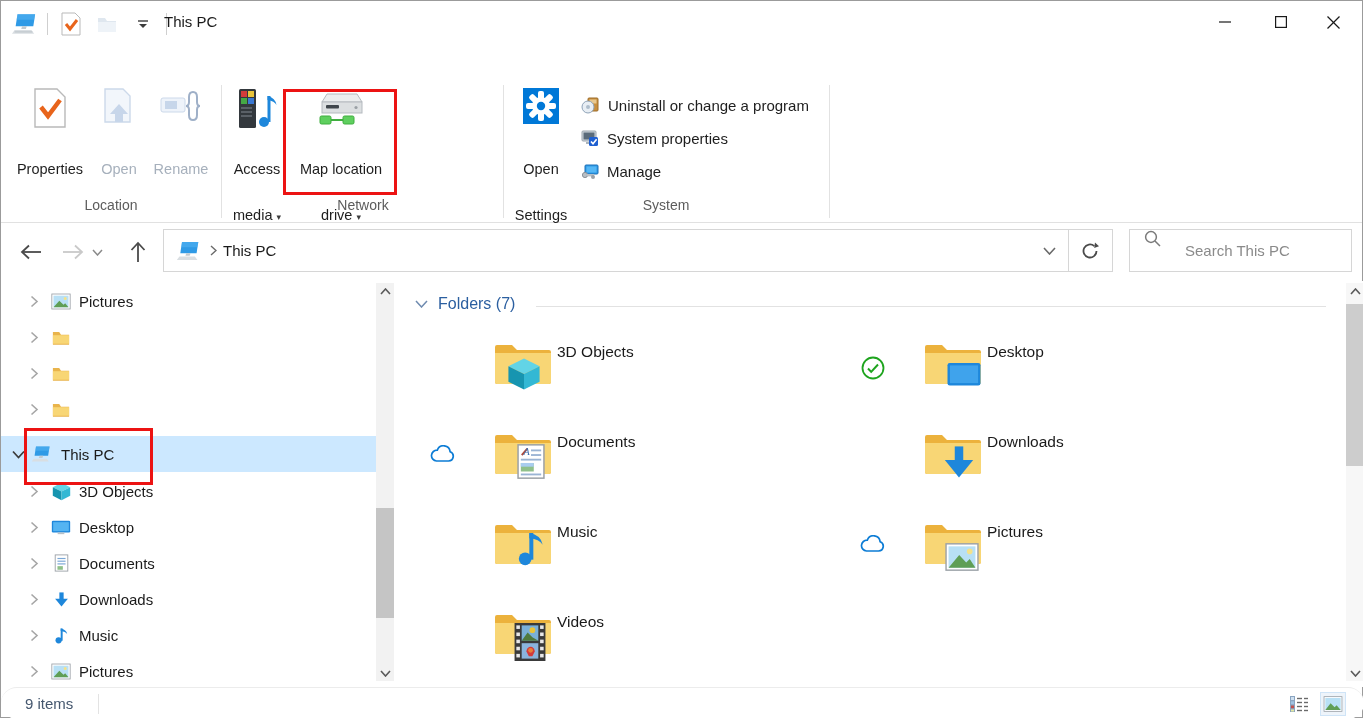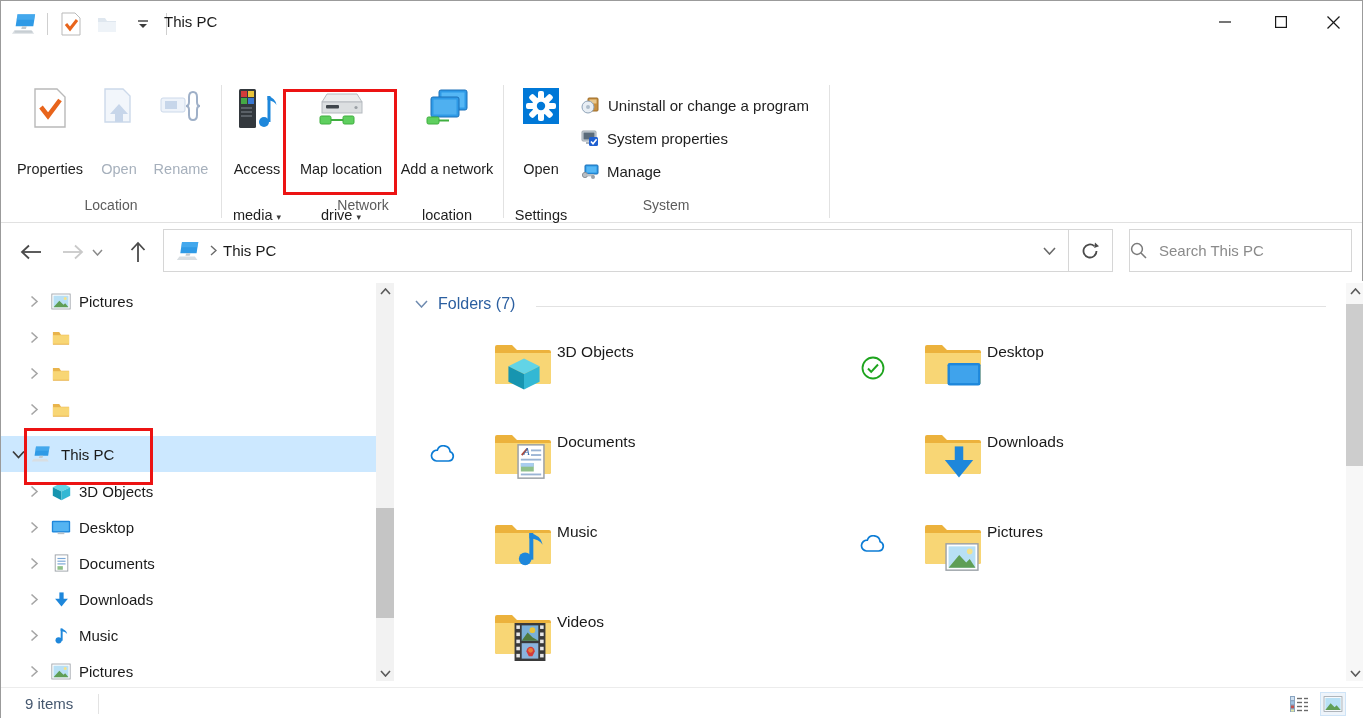--- a/index.html
+++ b/index.html
@@ -41,21 +41,21 @@
 
   
   #navbar { position:absolute; left:0; top:222px; width:100%; height:58px; background:#fff; }
   .nav-btn { position:absolute; top:14px; width:30px; height:30px; display:flex; align-items:center; justify-content:center; }
   #addressbox { position:absolute; left:162px; top:6px; width:906px; height:43px; border:1px solid #d6d6d6; background:#fff; display:flex; align-items:center; }
   #addressbox .crumb-icon { margin-left:12px; }
   #addressbox .crumb-sep { margin:0 6px 0 10px; }
   #address-root { font-size:15px; color:#1a1a1a; }
   #address-drop { position:absolute; right:0; top:0; width:38px; height:41px; display:flex; align-items:center; justify-content:center; }
   #refreshbox { position:absolute; left:1067px; top:6px; width:45px; height:43px; border:1px solid #d6d6d6; border-left:none; display:flex; align-items:center; justify-content:center; }
-  #searchbox { position:absolute; left:1128px; top:6px; width:223px; height:43px; border:1px solid #d6d6d6; background:#fff; display:flex; align-items:center; gap:12px; padding-left:0; }
+  #searchbox { position:absolute; left:1128px; top:6px; width:223px; height:43px; border:1px solid #d6d6d6; background:#fff; display:flex; gap:24px; padding-left:14px; }
   #searchbox input { border:none; outline:none; font-family:"Liberation Sans",sans-serif; font-size:15px; color:#1a1a1a; width:160px; }
   #searchbox input::placeholder { color:#8a8a8a; opacity:1; }
 
   
   #content { position:absolute; left:0; top:280px; width:1363px; height:406px; background:#fff; }
 
   
   #tree { position:absolute; left:0; top:0; width:375px; height:406px; overflow:hidden; }
   .trow { position:absolute; left:0; width:375px; height:36px; display:flex; align-items:center; }
   .trow .chev { position:absolute; width:14px; height:14px; display:flex; align-items:center; justify-content:center; }
@@ -75,21 +75,21 @@
   #group-header .gh-text { font-size:16px; color:#2b5fa0; }
   #group-rule { position:absolute; left:131px; top:25px; width:790px; height:1px; background:#e2e2e2; }
 
   .tile { position:absolute; width:420px; height:88px; }
   .tile .status { position:absolute; left:25px; top:24px; width:26px; height:26px; }
   .tile .tile-icon { position:absolute; left:89px; top:8px; width:58px; height:54px; }
   .tile .tile-icon .ovl { position:absolute; }
   .tile .tile-label { position:absolute; left:152px; top:12px; font-size:15.5px; color:#1a1a1a; white-space:nowrap; }
 
   
-  #statusbar { position:absolute; left:0; top:686px; width:1363px; height:32px; background:#fff; border-top:1px solid #ececec; }
+  #statusbar { position:absolute; left:0; top:686px; width:1363px; height:32px; background:#fff; border-top:1px solid #ececec;border-radius:16px; }
   #items-count { position:absolute; left:24px; top:7px; font-size:15px; color:#45576e; }
   #status-sep { position:absolute; left:97px; top:6px; width:1px; height:20px; background:#e3e3e3; }
   .view-toggle { position:absolute; top:4px; width:26px; height:24px; display:flex; align-items:center; justify-content:center; }
   #view-thumbs { background:#eef4fa; border:1px solid #cfe4f7; }
   svg { display:block; }
 </style>
 </head>
 <body>
 
 <div id="window">
@@ -210,34 +210,20 @@
             <circle cx="38" cy="19.5" r="1.6" fill="#9aa0a5"></circle>
             <rect x="2" y="28" width="11" height="8" rx="1.5" fill="#5fcf5f" stroke="#3fae3f"></rect>
             <rect x="25" y="28" width="11" height="8" rx="1.5" fill="#5fcf5f" stroke="#3fae3f"></rect>
             <line x1="13" y1="32" x2="25" y2="32" stroke="#3fae3f" stroke-width="2"></line>
           </svg>
       </span>
       <span class="rb-lbl"><span>Map location</span></span>
       <span class="rb-lbl"><span>drive</span> <span class="caret">▾</span></span>
     </div>
 
-    <div class="rb-big" style="left:396px; width:100px;">
-      <span class="ric">
-        <svg width="44" height="40" viewBox="0 0 44 40">
-            <rect x="14" y="2" width="28" height="20" rx="2" fill="#2f9ae6" stroke="#1d71b8"></rect>
-            <rect x="16.5" y="4.5" width="23" height="15" fill="#55b7f5"></rect>
-            <rect x="6" y="9" width="28" height="20" rx="2" fill="#2f9ae6" stroke="#1d71b8"></rect>
-            <rect x="8.5" y="11.5" width="23" height="15" fill="#4fb0f0"></rect>
-            <rect x="2" y="29" width="12" height="7" rx="1.5" fill="#5fcf5f" stroke="#3fae3f"></rect>
-            <line x1="14" y1="32.5" x2="24" y2="32.5" stroke="#3fae3f" stroke-width="2"></line>
-          </svg>
-      </span>
-      <span class="rb-lbl"><span>Add a network</span></span>
-      <span class="rb-lbl"><span>location</span></span>
-    </div>
     <div class="rb-group-label" style="left:292px; width:140px;">Network</div>
 
     <div class="rb-sep" style="left:502px;"></div>
 
     <div class="rb-big" style="left:508px; width:64px;">
       <span class="ric">
         <svg width="36" height="36" viewBox="0 0 36 36">
             <rect width="36" height="36" fill="#0078d7"></rect>
             <g fill="#fff">
               <rect x="15" y="3" width="6" height="30" rx="2"></rect>

